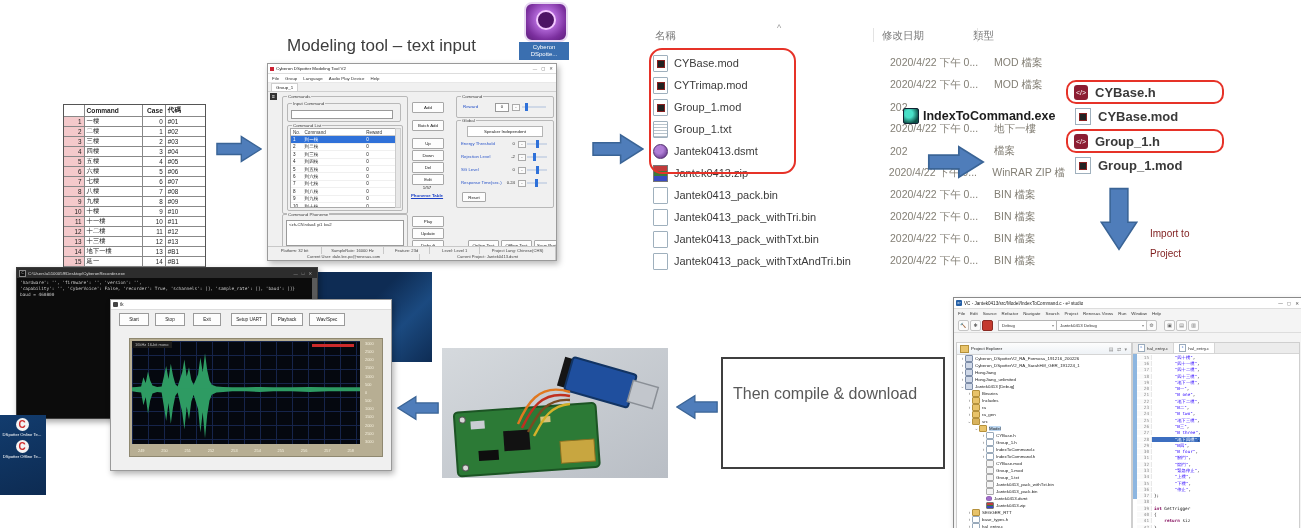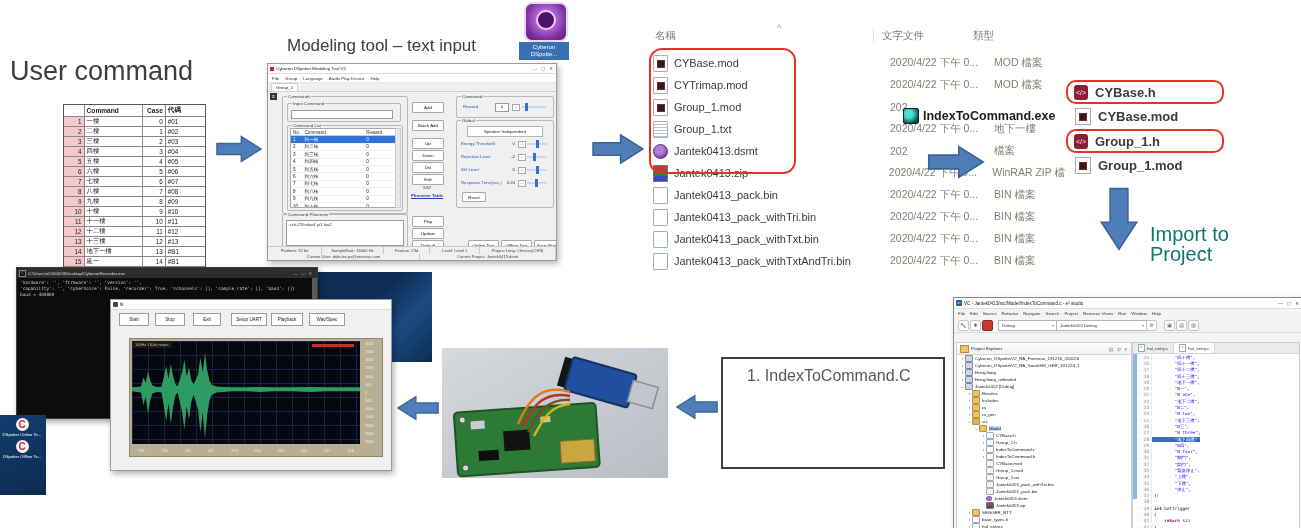--- a/index.html
+++ b/index.html
@@ -87,21 +87,21 @@
   #fx-exe{position:absolute;left:258px;top:82px;display:flex;align-items:center;font-size:12.5px;font-weight:bold;color:#1c1c1c;white-space:nowrap;}
   #fx-exe .exeic{width:14px;height:14px;margin-right:4px;background:radial-gradient(circle at 35% 35%,#49e0c8 0 30%,#0d4f46 75%);border:1px solid #123;border-radius:2px;}
   
   #hf{left:1066px;top:80px;width:176px;}
   .hfitem{position:relative;display:flex;align-items:center;height:20px;margin-bottom:2.5px;padding-left:9px;font-size:13px;font-weight:bold;color:#3a3a3a;}
   .hfitem.boxed{border:2.5px solid #e63228;border-radius:10px;width:148px;padding-left:6px;}
   .hic{width:14px;height:15px;margin-right:7px;position:relative;flex:0 0 auto;}
   .hic-h{background:#8c1d33;border-radius:3px;color:#fff;font-size:7px;text-align:center;line-height:15px;font-weight:normal;}
   .hic-mod{background:#fff;border:1px solid #9fb0bd;}
   .hic-mod::after{content:"";position:absolute;left:2.5px;top:4px;width:6px;height:6px;border:1.6px solid #8a2020;background:#222;}
-  #import-label{left:1150px;top:224px;font-size:20px;color:#0f766e;line-height:20px;}
+  #import-label{left:1150px;top:224px;font-size:10px;color:#7f1d1d;line-height:20px;}
   
   #e2{left:953px;top:297px;width:348px;height:231px;font-size:4.4px;background:#f4f4f4;border:1px solid #8a8a8a;box-shadow:2px 3px 6px rgba(0,0,0,.25);overflow:hidden;}
   #e2-titlebar{height:10px;font-size:4.6px;}
   #e2-ico{width:6px;height:6px;background:#245fa6;color:#fff;font-size:3.6px;line-height:6px;text-align:center;margin:0 2px;border-radius:1px;}
   #e2-menubar{height:8px;background:#f4f4f4;display:flex;gap:5px;align-items:center;padding-left:4px;color:#333;font-size:4.4px;}
   #e2-toolbar{position:relative;height:15px;background:#f4f4f4;border-bottom:1px solid #ddd;}
   .tico{position:absolute;top:3px;width:9px;height:9px;border:1px solid #c5c5c5;border-radius:2px;background:#fbfbfb;text-align:center;line-height:9px;font-size:5px;color:#666;}
   .tico.red{background:#c43a2e;border-color:#8a2a22;}
   .e2combo{position:absolute;top:3px;height:9px;background:#fff;border:1px solid #b5b5b5;display:flex;align-items:center;padding:0 3px;gap:2px;font-size:4.4px;color:#333;}
   .e2combo .car{margin-left:auto;color:#888;font-size:4px;}
@@ -171,21 +171,20 @@
   #wave-ylab{position:absolute;right:0;top:2px;width:20px;height:103px;display:flex;flex-direction:column;justify-content:space-between;
      font-size:3.9px;color:#f4efdd;padding-left:3px;box-sizing:border-box;}
   #wave-xlab{position:absolute;left:2px;bottom:0;width:228px;height:11px;display:flex;justify-content:space-between;align-items:center;
      font-size:3.9px;color:#f4efdd;padding:0 6px;box-sizing:border-box;}
 </style>
 </head>
 <body>
 
 <div id="root">
 
-  <div class="abs" id="title-user">User command</div>
   <div class="abs" id="cmd-table">
       <div class="ctr head">
         <div class="ctc ctc0"></div>
         <div class="ctc ctc1">Command</div>
         <div class="ctc ctc2">Case</div>
         <div class="ctc ctc3">代碼</div>
       </div>
       <div class="ctr">
         <div class="ctc ctc0">1</div>
         <div class="ctc ctc1">一樓</div>
@@ -472,21 +471,21 @@
   </div>
 
   <svg class="arrow-svg" style="left:592px;top:129px" width="52" height="40" viewBox="0 0 100 60">
       <polygon points="2,18 55,18 55,3 98,30 55,57 55,42 2,42" fill="#4f7dba" stroke="#3a6496" stroke-width="3"></polygon>
     </svg>
 
   <div class="abs" id="fx">
     <div id="fx-header">
       <span class="abs" style="left:10px;top:3px">名稱</span>
       <span class="abs" style="left:132px;top:-3px;color:#9a9a9a;font-size:9px">^</span>
-      <span class="abs" style="left:237px;top:3px">文字文件</span>
+      <span class="abs" style="left:237px;top:3px">修改日期</span>
       <span class="abs" style="left:328px;top:3px">類型</span>
       <span class="sep" style="left:228px"></span>
       <span class="sep" style="left:332px"></span>
     </div>
     <div id="fx-rows">
         <div class="fxrow">
           <span class="fic ic-mod"></span>
           <span class="fxname">CYBase.mod</span>
           <span class="fxdate">2020/4/22 下午 0...</span>
           <span class="fxtype">MOD 檔案</span>
@@ -908,22 +907,22 @@
           <div class="cl">
             <span class="clband"></span>
             <span class="clnum">42</span>
             <span class="cltext"><span class="seg-pl">}</span></span>
           </div>
         </div>
     </div>
   </div>
 
   <div class="abs" id="modify-box">
-    <div class="ind">1. IndexToCommand.C</div>
     <div class="gap"></div>
+    <div>Then compile &amp; download</div>
   </div>
 
   <svg class="abs" id="photo" viewBox="0 0 226 130">
     <defs>
       <linearGradient id="pbg" x1="0" y1="0" x2="1" y2="1">
         <stop offset="0" stop-color="#d5d9dd"></stop>
           <stop offset="1" stop-color="#b9bec5"></stop>
       </linearGradient>
     </defs>
     <rect x="0" y="0" width="226" height="130" fill="url(#pbg)"></rect>

